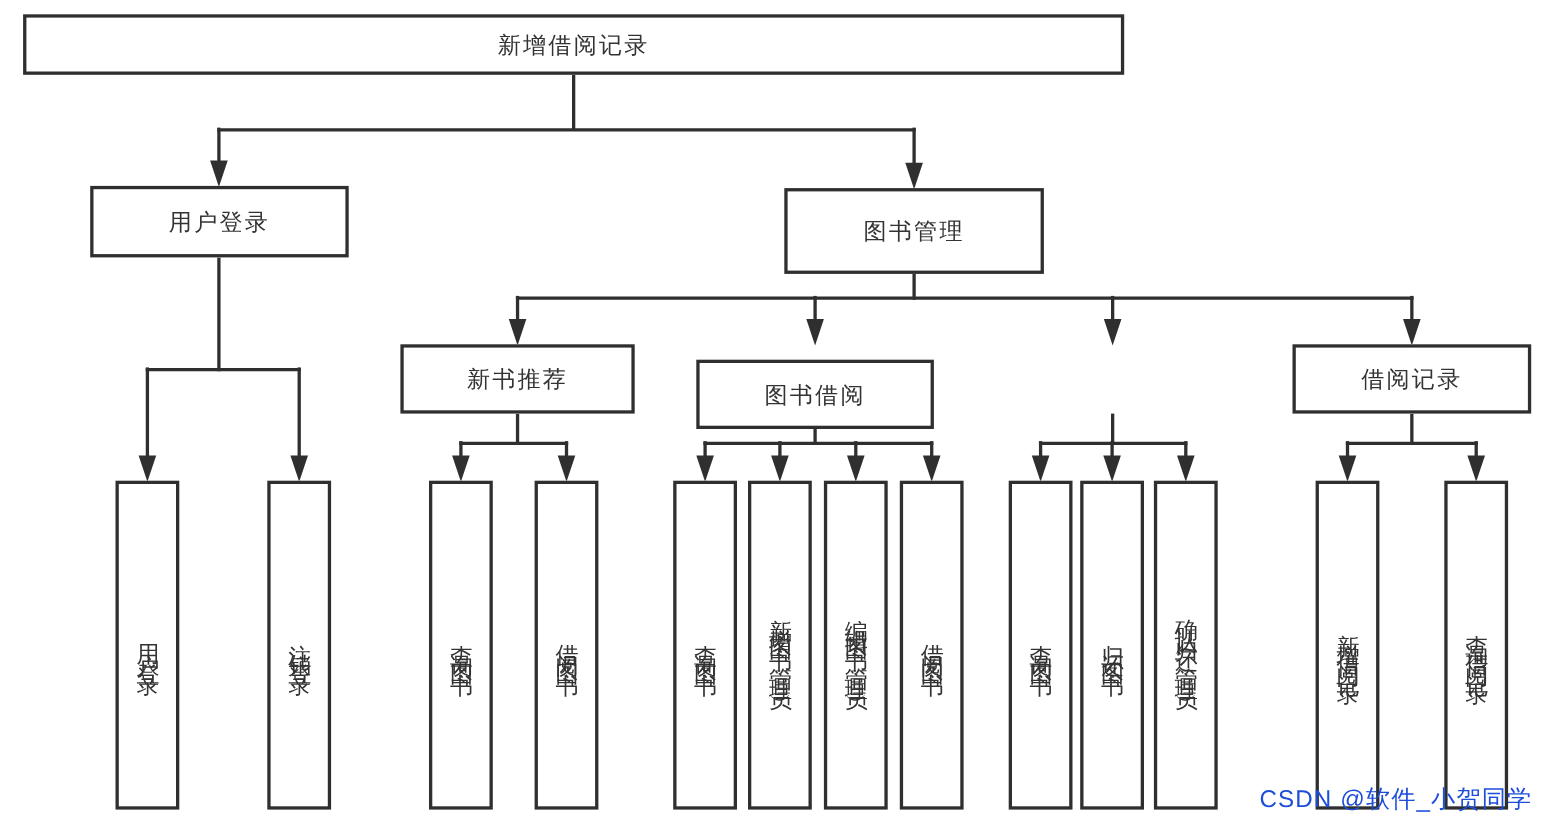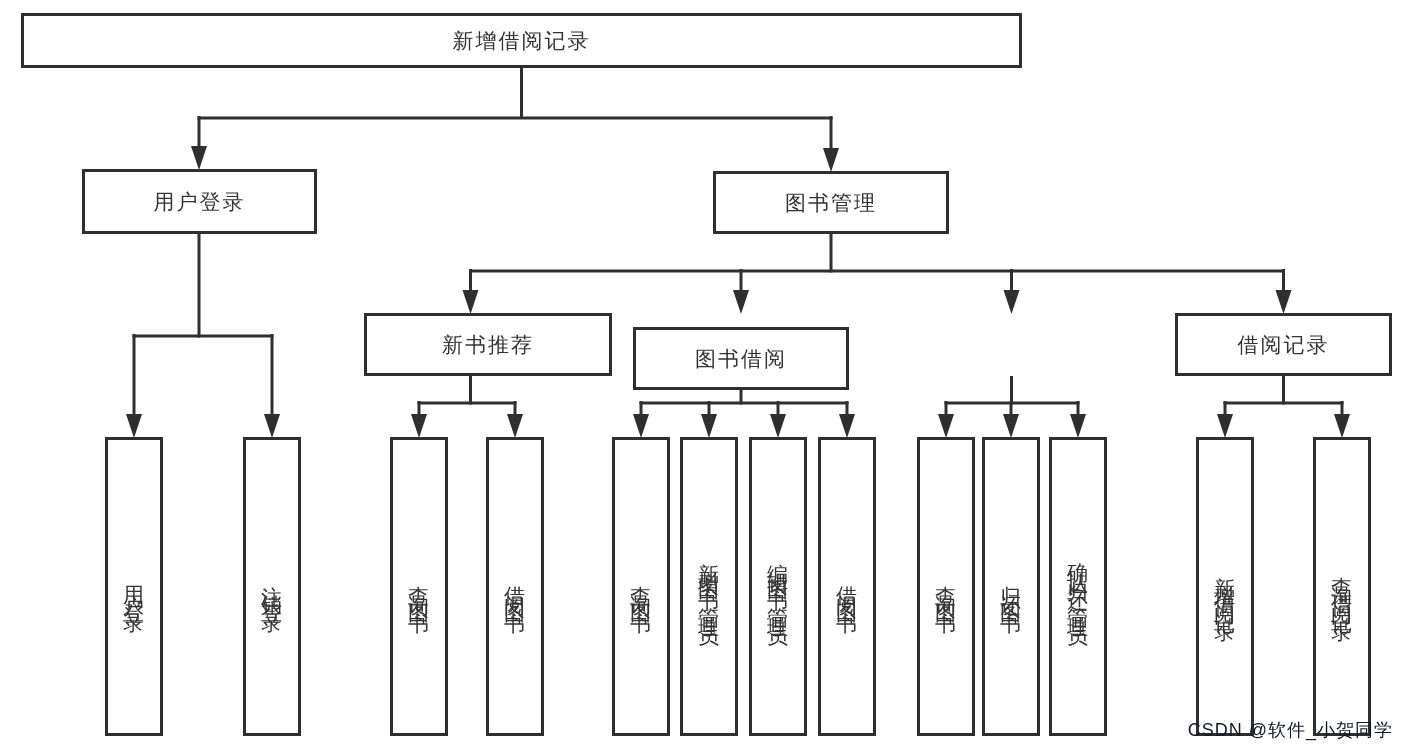--- a/index.html
+++ b/index.html
@@ -38,23 +38,23 @@
   .leaf span {
     writing-mode: vertical-rl;
     text-orientation: mixed;
     letter-spacing: 9px;
     line-height: 1;
   }
   .watermark {
     position: absolute;
     right: 12px;
     bottom: 5px;
-    font-size: 18px;
+    font-size: 22px;
     letter-spacing: 1px;
-    color: #0f172a;
+    color: #1d4ed8;
     white-space: nowrap;
   }
 </style>
 </head>
 <body>
 
 <div class="canvas">
 
   <svg class="connectors" viewBox="0 0 1405 747" xmlns="http://www.w3.org/2000/svg" stroke="#2f2f2f" stroke-width="3" fill="#2f2f2f">
 
@@ -118,25 +118,25 @@
     <polygon points="1334,414 1350,414 1342,438" stroke="none"></polygon>
   </svg>
 
   <div class="box" style="left:21px; top:13px; width:1001px; height:55px;">
     <span>新增借阅记录</span>
   </div>
 
   <div class="box" style="left:82px; top:169px; width:235px; height:65px;">
     <span>用户登录</span>
   </div>
-  <div class="box" style="left:713px; top:171px; width:236px; height:63px;">
+  <div class="box" style="left:713px; top:171px; width:236px; height:78px;">
     <span>图书管理</span>
   </div>
 
-  <div class="box" style="left:364px; top:313px; width:248px; height:63px;">
+  <div class="box" style="left:364px; top:313px; width:213px; height:63px;">
     <span>新书推荐</span>
   </div>
   <div class="box" style="left:633px; top:327px; width:216px; height:63px;">
     <span>图书借阅</span>
   </div>
   <div class="box" style="left:1175px; top:313px; width:217px; height:63px;">
     <span>借阅记录</span>
   </div>
 
   <div class="box leaf" style="left:105px; top:437px; width:58px; height:299px;">

